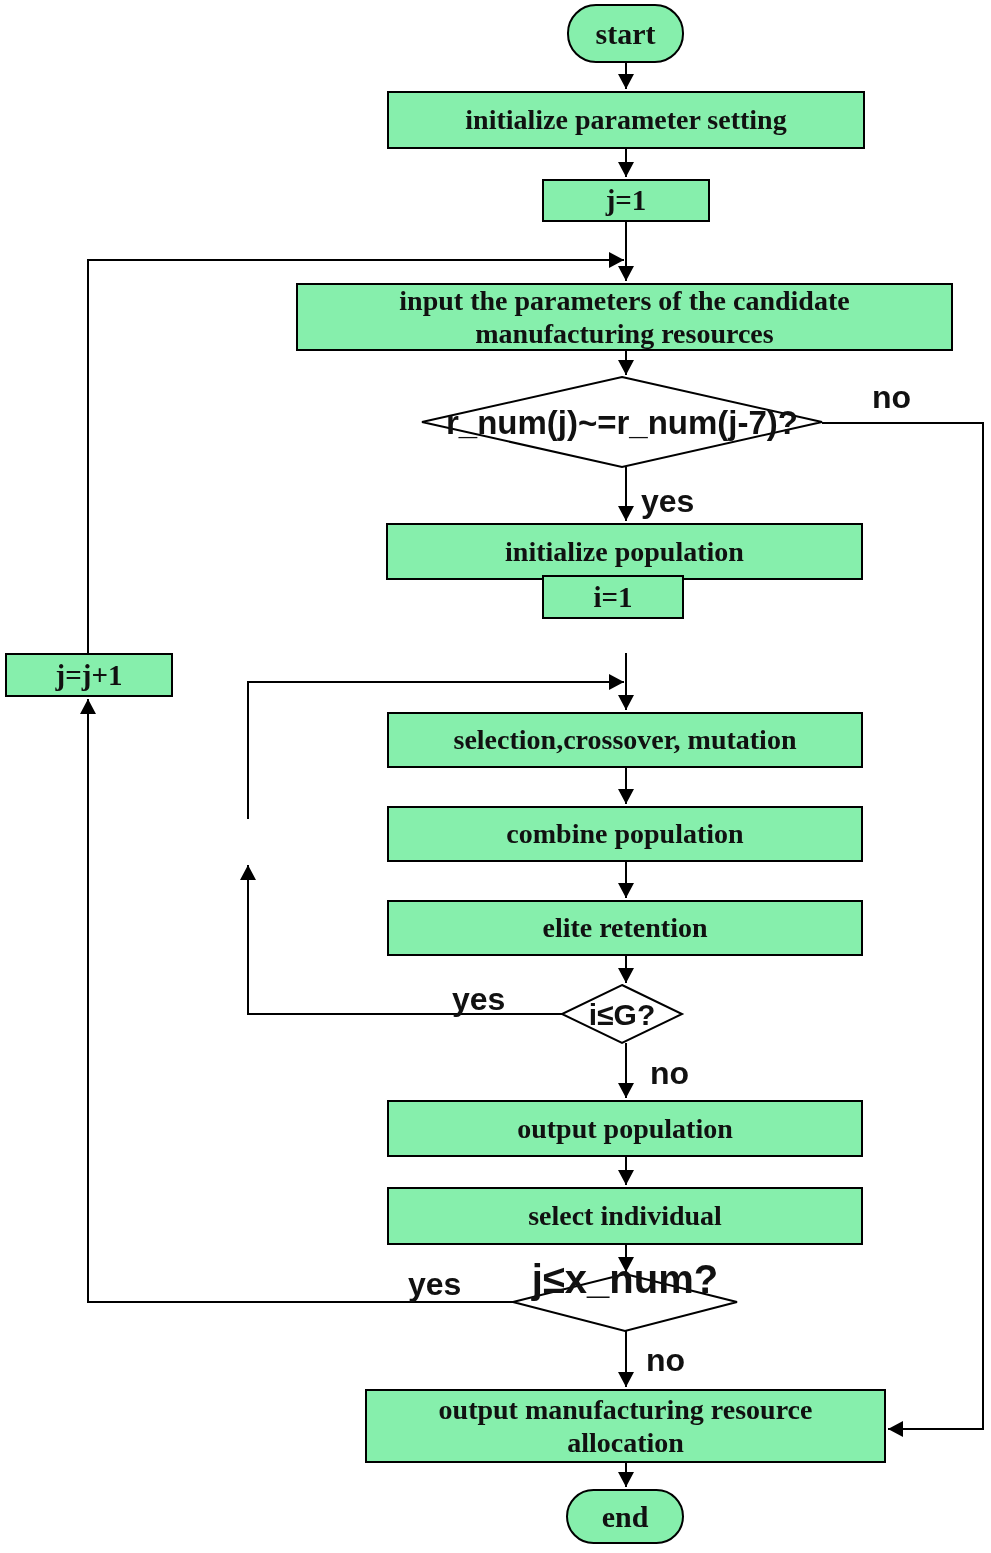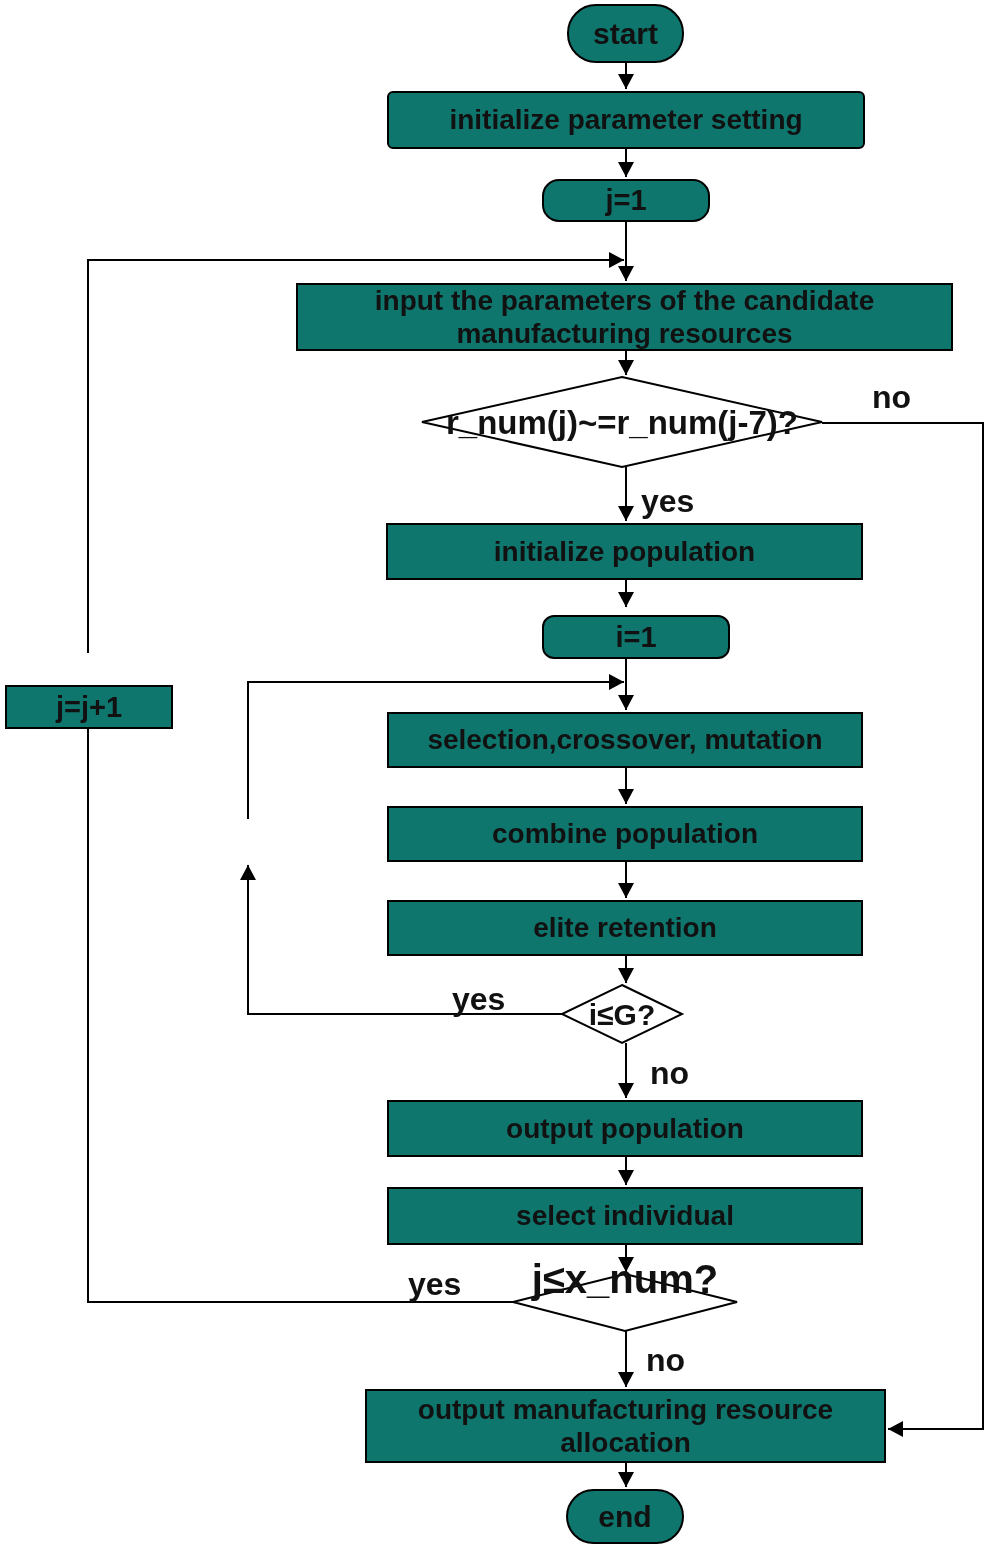--- a/index.html
+++ b/index.html
@@ -3,23 +3,23 @@
 <meta charset="utf-8">
 <style>
   html,body{margin:0;padding:0;background:#ffffff;}
   .canvas{
     position:relative;width:991px;height:1553px;background:#ffffff;
     font-family:"Liberation Sans",sans-serif;font-weight:bold;color:#111111;
     overflow:hidden;
   }
   .connectors{position:absolute;left:0;top:0;width:991px;height:1553px;}
   .node{
-    position:absolute;box-sizing:border-box;background:#0f766e;
+    position:absolute;box-sizing:border-box;background:#86efac;
     border:2px solid #000000;display:flex;align-items:center;justify-content:center;
-    text-align:center;line-height:1.18;
+    text-align:center;line-height:1.18;font-family:Liberation Serif, serif;
   }
   .process{font-size:28px;}
   .small{font-size:29px;}
   .terminal{border-radius:29px;font-size:30px;}
   .dtext{
     position:absolute;display:flex;align-items:center;justify-content:center;
     text-align:center;background:transparent;border:none;white-space:nowrap;
   }
   .elabel{position:absolute;font-size:32px;white-space:nowrap;}
 </style>
@@ -58,31 +58,31 @@
     </g>
     <g fill="#ffffff" stroke="#000000" stroke-width="2">
       <polygon points="622,377 822,422 622,467 422,422"></polygon>
       <polygon points="622,985 682,1014 622,1043 562,1014"></polygon>
       <polygon points="625,1274 737,1302 625,1331 513,1302"></polygon>
     </g>
   </svg>
 
   <div class="node terminal" style="left:567px;top:4px;width:117px;height:59px;">start</div>
 
-  <div class="node process" style="left:387px;top:91px;width:478px;height:58px;border-radius:6px;">initialize parameter setting</div>
+  <div class="node process" style="left:387px;top:91px;width:478px;height:58px;">initialize parameter setting</div>
 
-  <div class="node small" style="left:542px;top:179px;width:168px;height:43px;border-radius:17px;">j=1</div>
+  <div class="node small" style="left:542px;top:179px;width:168px;height:43px;">j=1</div>
 
   <div class="node process" style="left:296px;top:283px;width:657px;height:68px;padding:12px 30px;">input the parameters of the candidate manufacturing resources</div>
 
   <div class="node process" style="left:386px;top:523px;width:477px;height:57px;">initialize population</div>
 
-  <div class="node small" style="left:542px;top:615px;width:188px;height:44px;border-radius:12px;">i=1</div>
+  <div class="node small" style="left:542px;top:575px;width:142px;height:44px;">i=1</div>
 
-  <div class="node small" style="left:5px;top:685px;width:168px;height:44px;">j=j+1</div>
+  <div class="node small" style="left:5px;top:653px;width:168px;height:44px;">j=j+1</div>
 
   <div class="node process" style="left:387px;top:712px;width:476px;height:56px;">selection,crossover, mutation</div>
 
   <div class="node process" style="left:387px;top:806px;width:476px;height:56px;">combine population</div>
 
 
   <div class="node process" style="left:387px;top:900px;width:476px;height:56px;">elite retention</div>
 
   <div class="node process" style="left:387px;top:1100px;width:476px;height:57px;">output population</div>
 

